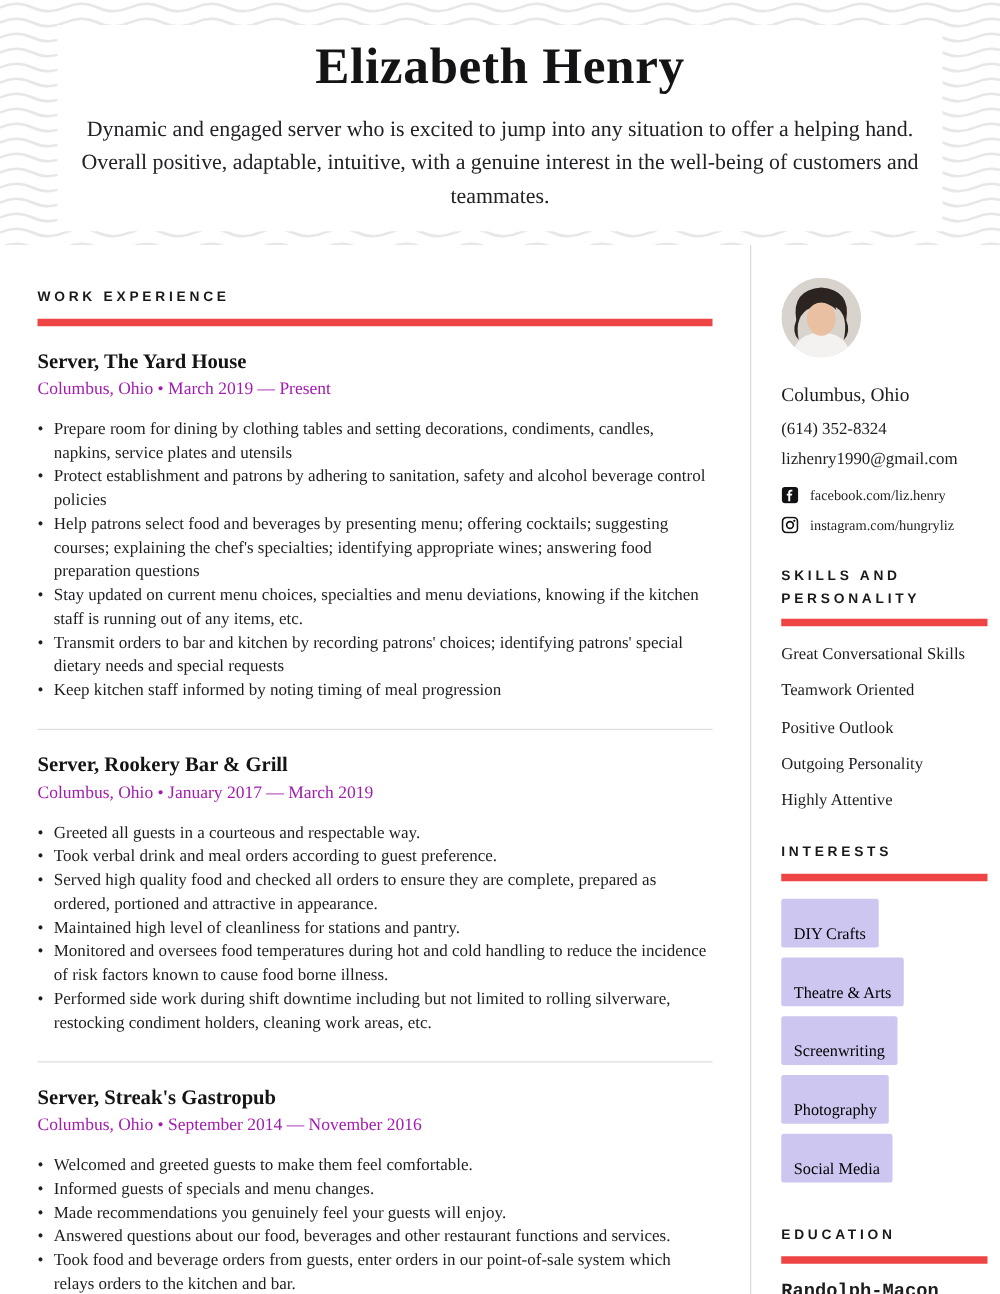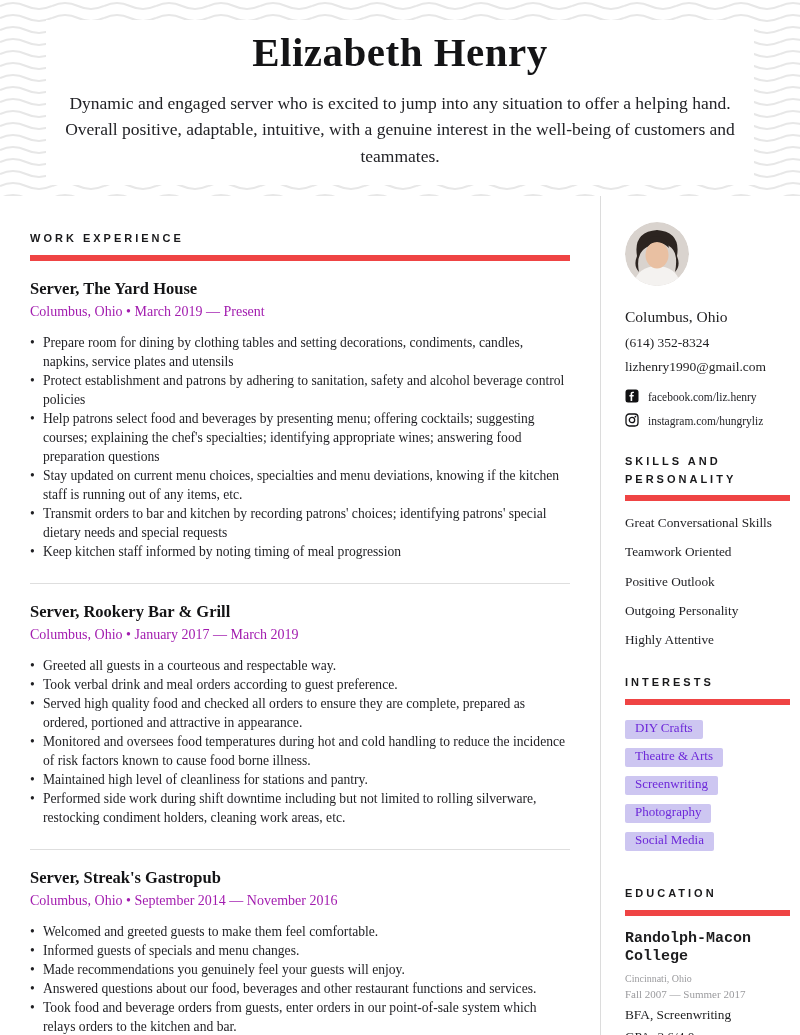--- a/index.html
+++ b/index.html
@@ -113,22 +113,22 @@
 
   .side-section { margin-top: 26px; }
   .skill-list { margin-top: 14px; }
   .skill-item { font-size: 13.3px; margin-bottom: 11px; color: #1e1e22; }
 
   .tag-list { margin-top: 14px; }
   .interest-tag {
     display: inline-block;
     font-size: 13px;
     background: #cdc6f1;
-    color: #6d28d9;
-    padding: 1px 10px 5px;
+    color: #000000;
+    padding: 21px 10px 5px;
     border-radius: 2px;
     margin-bottom: 8px;
   }
   .tag-row { line-height: 1; }
 
   .edu { margin-top: 14px; }
   .edu-school { font-size: 15px; font-weight: 700; margin: 0 0 6px; line-height: 1.25; font-family: Liberation Mono, monospace; }
   .edu-location { font-size: 10px; color: #9b9b9e; margin: 0 0 4px; }
   .edu-dates { font-size: 11px; color: #9b9b9e; margin: 0 0 7px; }
   .edu-degree { font-size: 13.3px; margin: 0 0 6px; }
@@ -173,22 +173,22 @@
       </div>
       <hr class="job-divider">
 
       <div class="job">
         <h2 class="job-title">Server, Rookery Bar &amp; Grill</h2>
         <p class="job-meta">Columbus, Ohio • January 2017 — March 2019</p>
         <ul class="bullets">
           <li>Greeted all guests in a courteous and respectable way.</li>
           <li>Took verbal drink and meal orders according to guest preference.</li>
           <li>Served high quality food and checked all orders to ensure they are complete, prepared as ordered, portioned and attractive in appearance.</li>
+          <li>Maintained high level of cleanliness for stations and pantry.</li>
           <li>Monitored and oversees food temperatures during hot and cold handling to reduce the incidence of risk factors known to cause food borne illness.</li>
-          <li>Maintained high level of cleanliness for stations and pantry.</li>
           <li>Performed side work during shift downtime including but not limited to rolling silverware, restocking condiment holders, cleaning work areas, etc.</li>
         </ul>
       </div>
       <hr class="job-divider">
 
       <div class="job">
         <h2 class="job-title">Server, Streak's Gastropub</h2>
         <p class="job-meta">Columbus, Ohio • September 2014 — November 2016</p>
         <ul class="bullets">
           <li>Welcomed and greeted guests to make them feel comfortable.</li>

